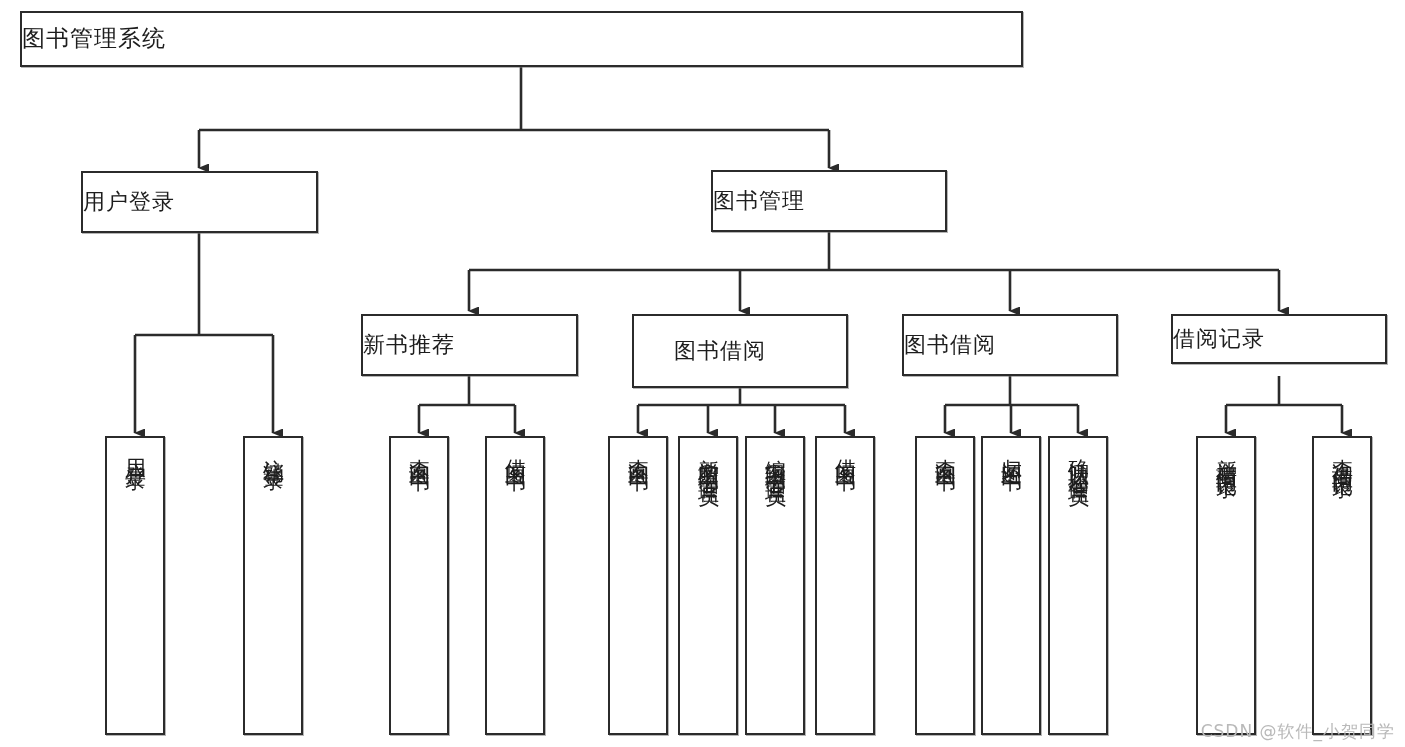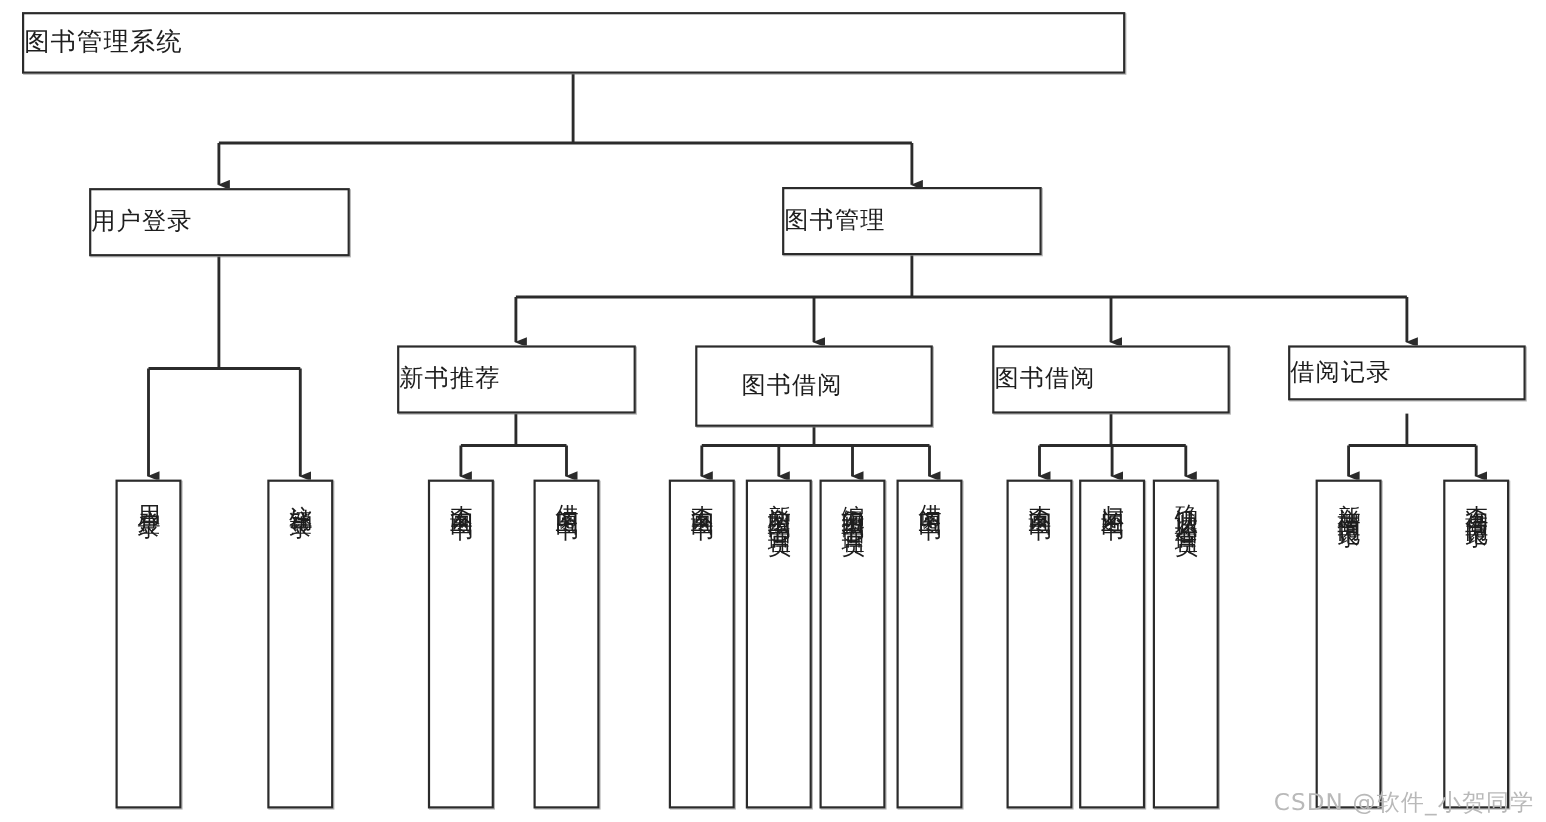--- a/index.html
+++ b/index.html
@@ -58,21 +58,21 @@
   .node.vertical .vlabel {
     writing-mode: vertical-rl;
     text-orientation: upright;
     display: block;
     white-space: nowrap;
   }
   #watermark {
     position: absolute;
     right: 10px;
     bottom: 4px;
-    font-size: 21px;
+    font-size: 17px;
     color: #b9b9b9;
     letter-spacing: 1px;
     z-index: 3;
     white-space: nowrap;
   }
 </style>
 </head>
 <body>
 
 <div id="canvas">

